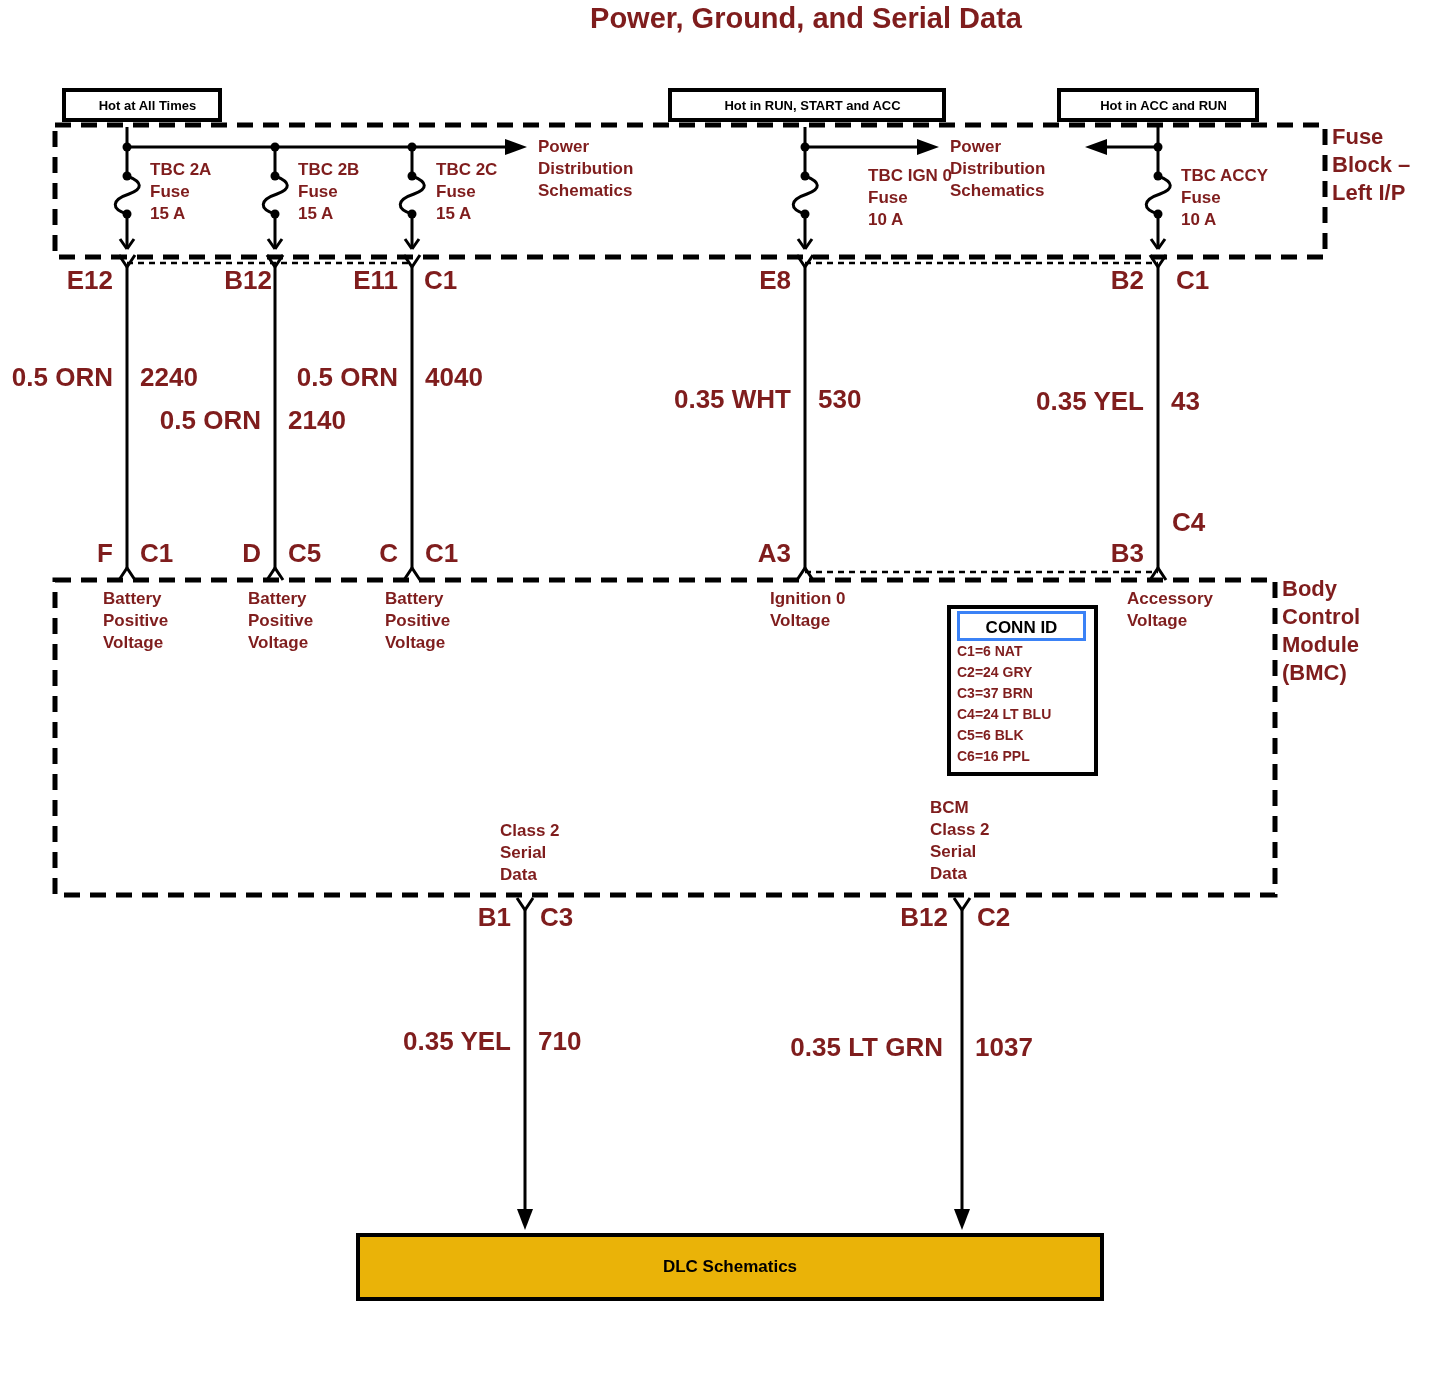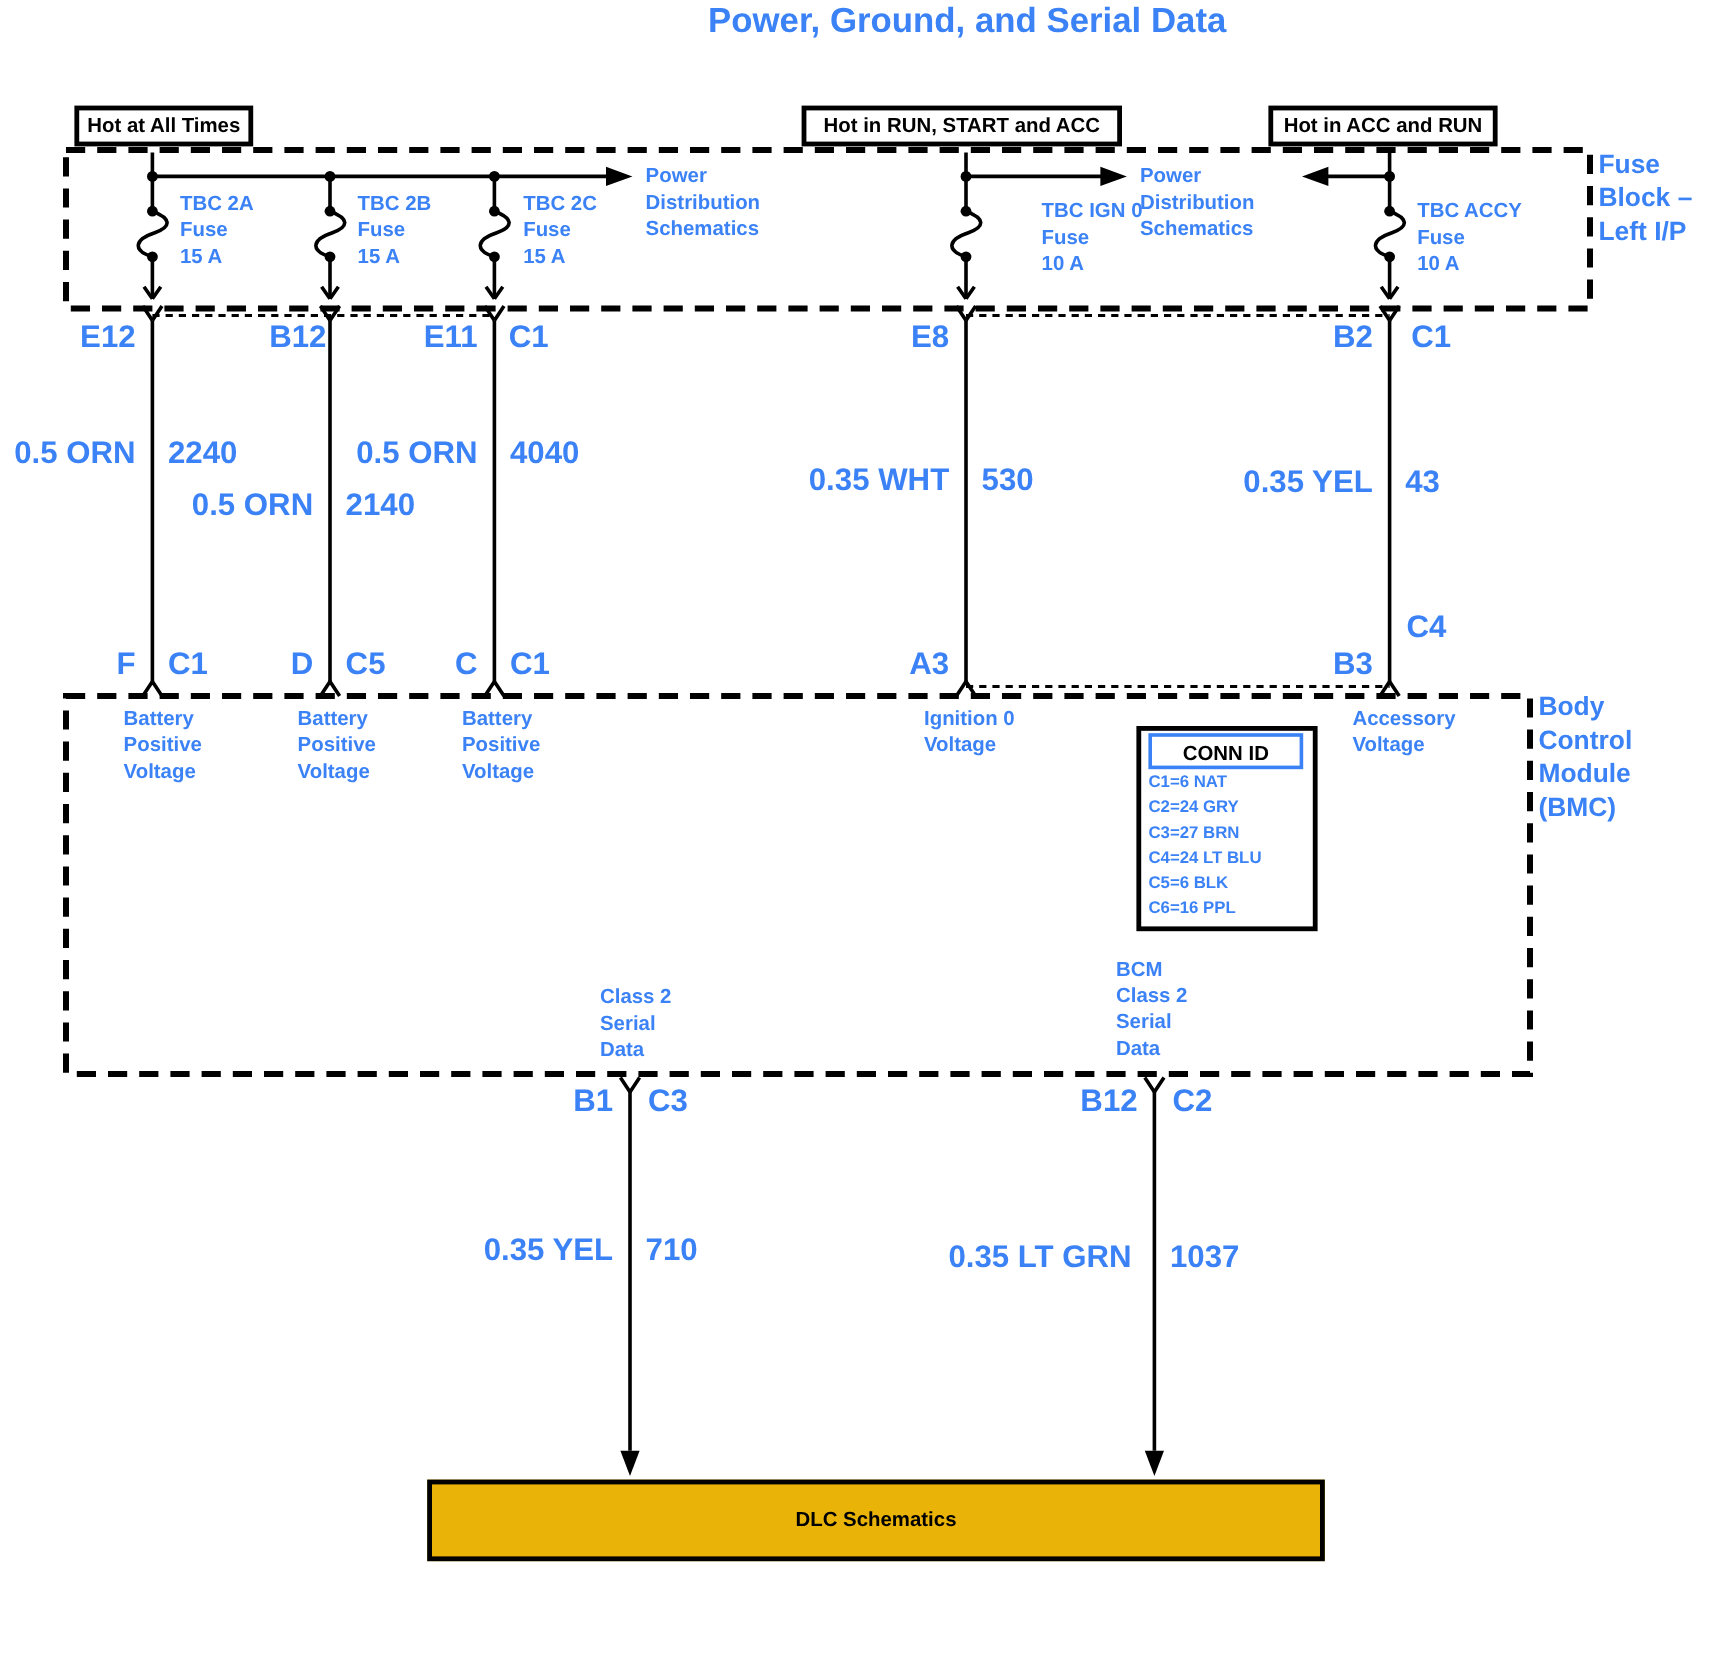--- a/index.html
+++ b/index.html
@@ -2,30 +2,30 @@
 <html><head>
 <meta charset="utf-8">
 <style>
   html,body{margin:0;padding:0;background:#ffffff;}
   #stage{
     position:relative;width:1436px;height:1392px;background:#ffffff;
     font-family:"Liberation Sans","DejaVu Sans",sans-serif;color:#000;
     overflow:hidden;
   }
   svg{position:absolute;left:0;top:0;}
-  .t{position:absolute;white-space:nowrap;color:#3b82f6;}
+  .t{position:absolute;white-space:nowrap;color:#7f1d1d;}
   .big{font-size:26px;font-weight:bold;line-height:28px;}
   .small{font-size:17px;font-weight:bold;line-height:22px;}
   .side{font-size:22px;font-weight:bold;line-height:28px;}
   .right{text-align:right;}
   .center{text-align:center;}
   .title{font-size:29px;font-weight:bold;}
   .banner{
     position:absolute;border:4px solid #000;display:flex;align-items:center;justify-content:center;
-    font-size:17px;font-weight:bold;background:#fff;
+    font-size:13px;font-weight:bold;background:#fff;padding-left:11px;
   }
   .connbox{position:absolute;border:4px solid #000;background:#fff;}
   .connhdr{position:absolute;border:3px solid #3b82f6;display:flex;align-items:flex-end;justify-content:center;
     font-size:17px;font-weight:bold;}
   .connrows div{font-size:14px;font-weight:bold;line-height:21px;}
   .dlcbox{position:absolute;border:4px solid #000;display:flex;align-items:center;justify-content:center;
     font-size:17px;font-weight:bold;background:#eab308;}
 </style>
 </head>
 <body>
@@ -235,21 +235,21 @@
     <div>Voltage</div>
   </div>
 
   <div class="connbox" style="left:947px;top:605px;width:143px;height:163px;"></div>
   <div class="connhdr" style="left:957px;top:611px;width:123px;height:24px;">
     <span>CONN ID</span>
   </div>
   <div class="t connrows" style="left:957px;top:641px;">
     <div>C1=6 NAT</div>
     <div>C2=24 GRY</div>
-    <div>C3=27 BRN</div>
+    <div>C3=37 BRN</div>
     <div>C4=24 LT BLU</div>
     <div>C5=6 BLK</div>
     <div>C6=16 PPL</div>
   </div>
 
   <div class="t small" style="left:500px;top:820px;">
     <div>Class 2</div>
     <div>Serial</div>
     <div>Data</div>
   </div>

